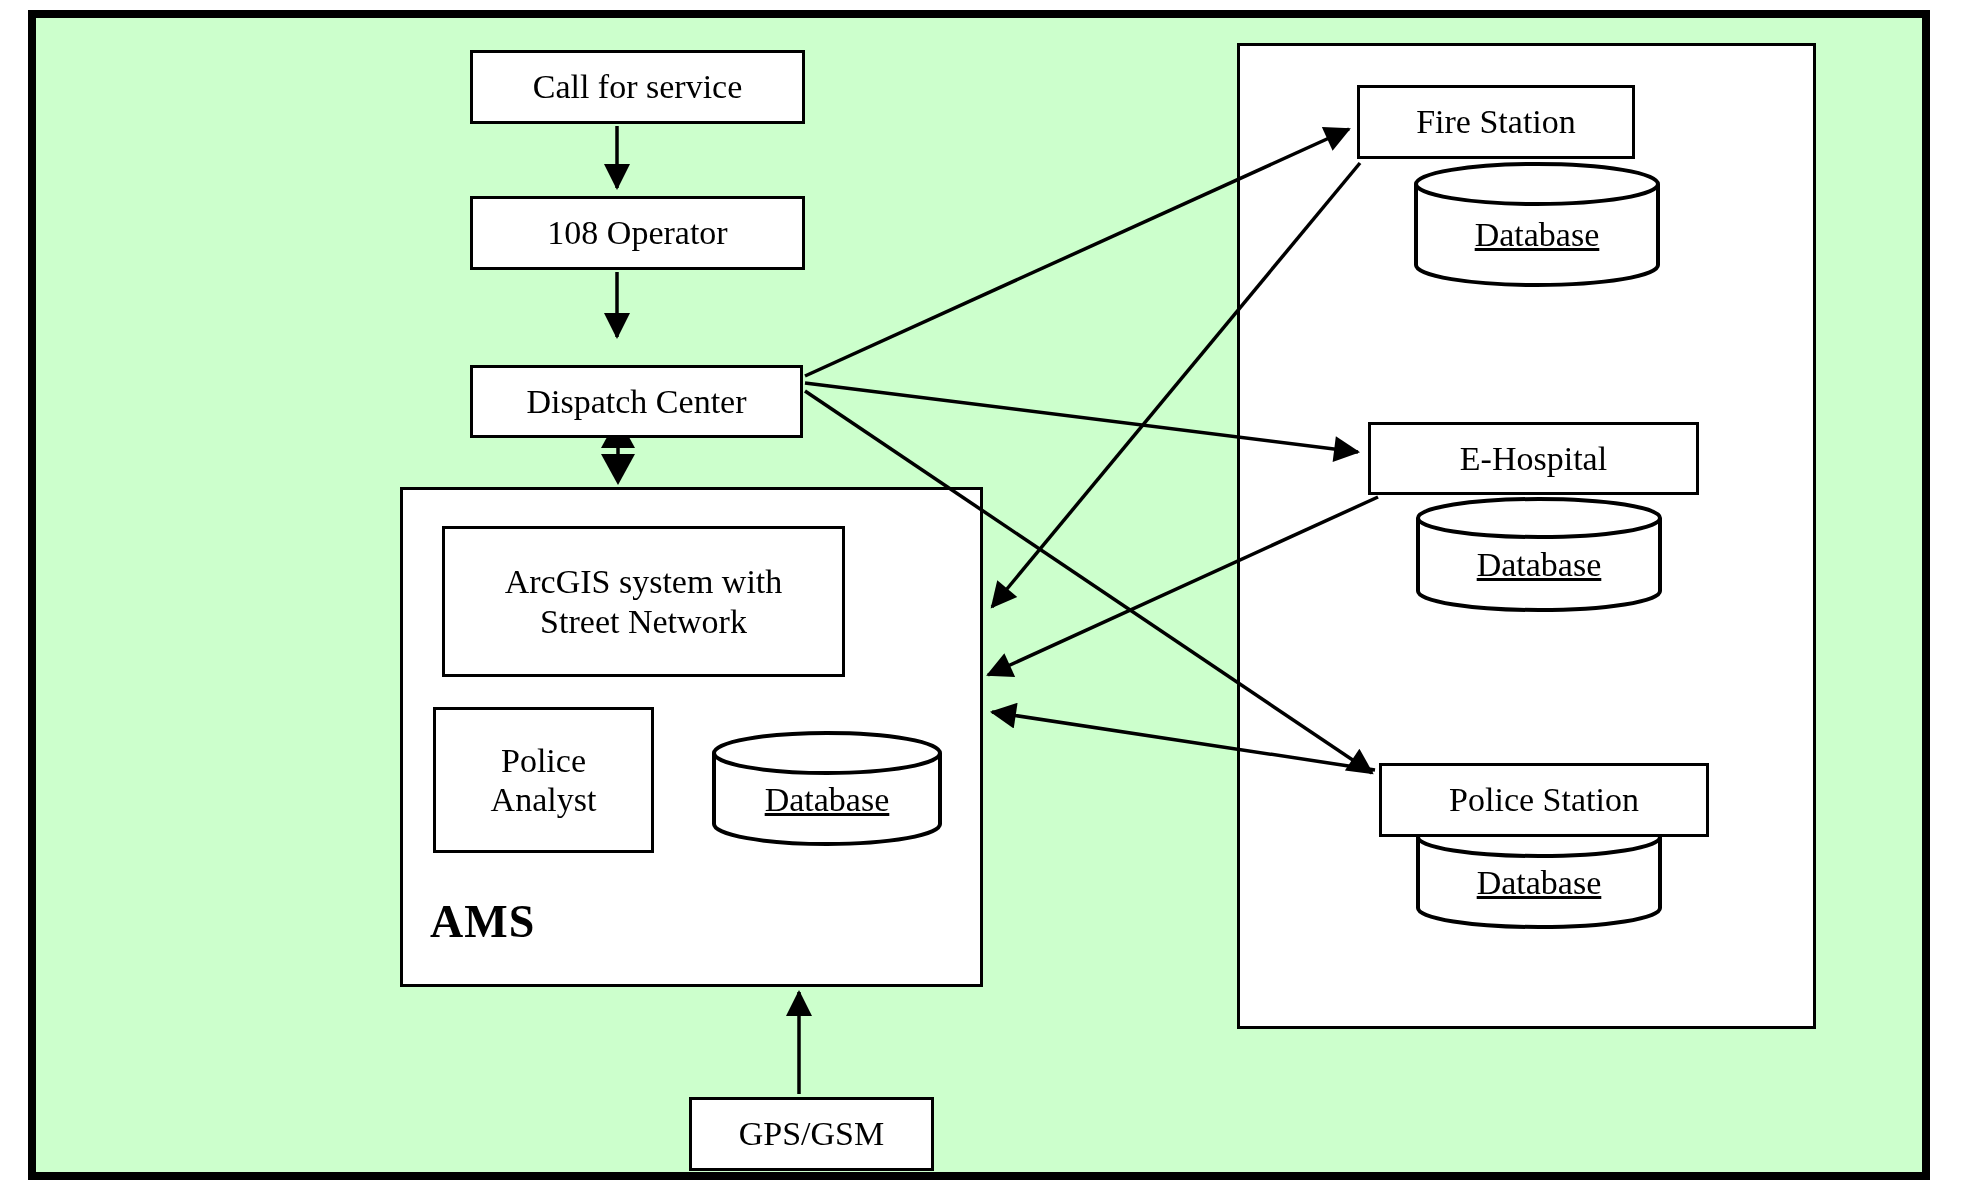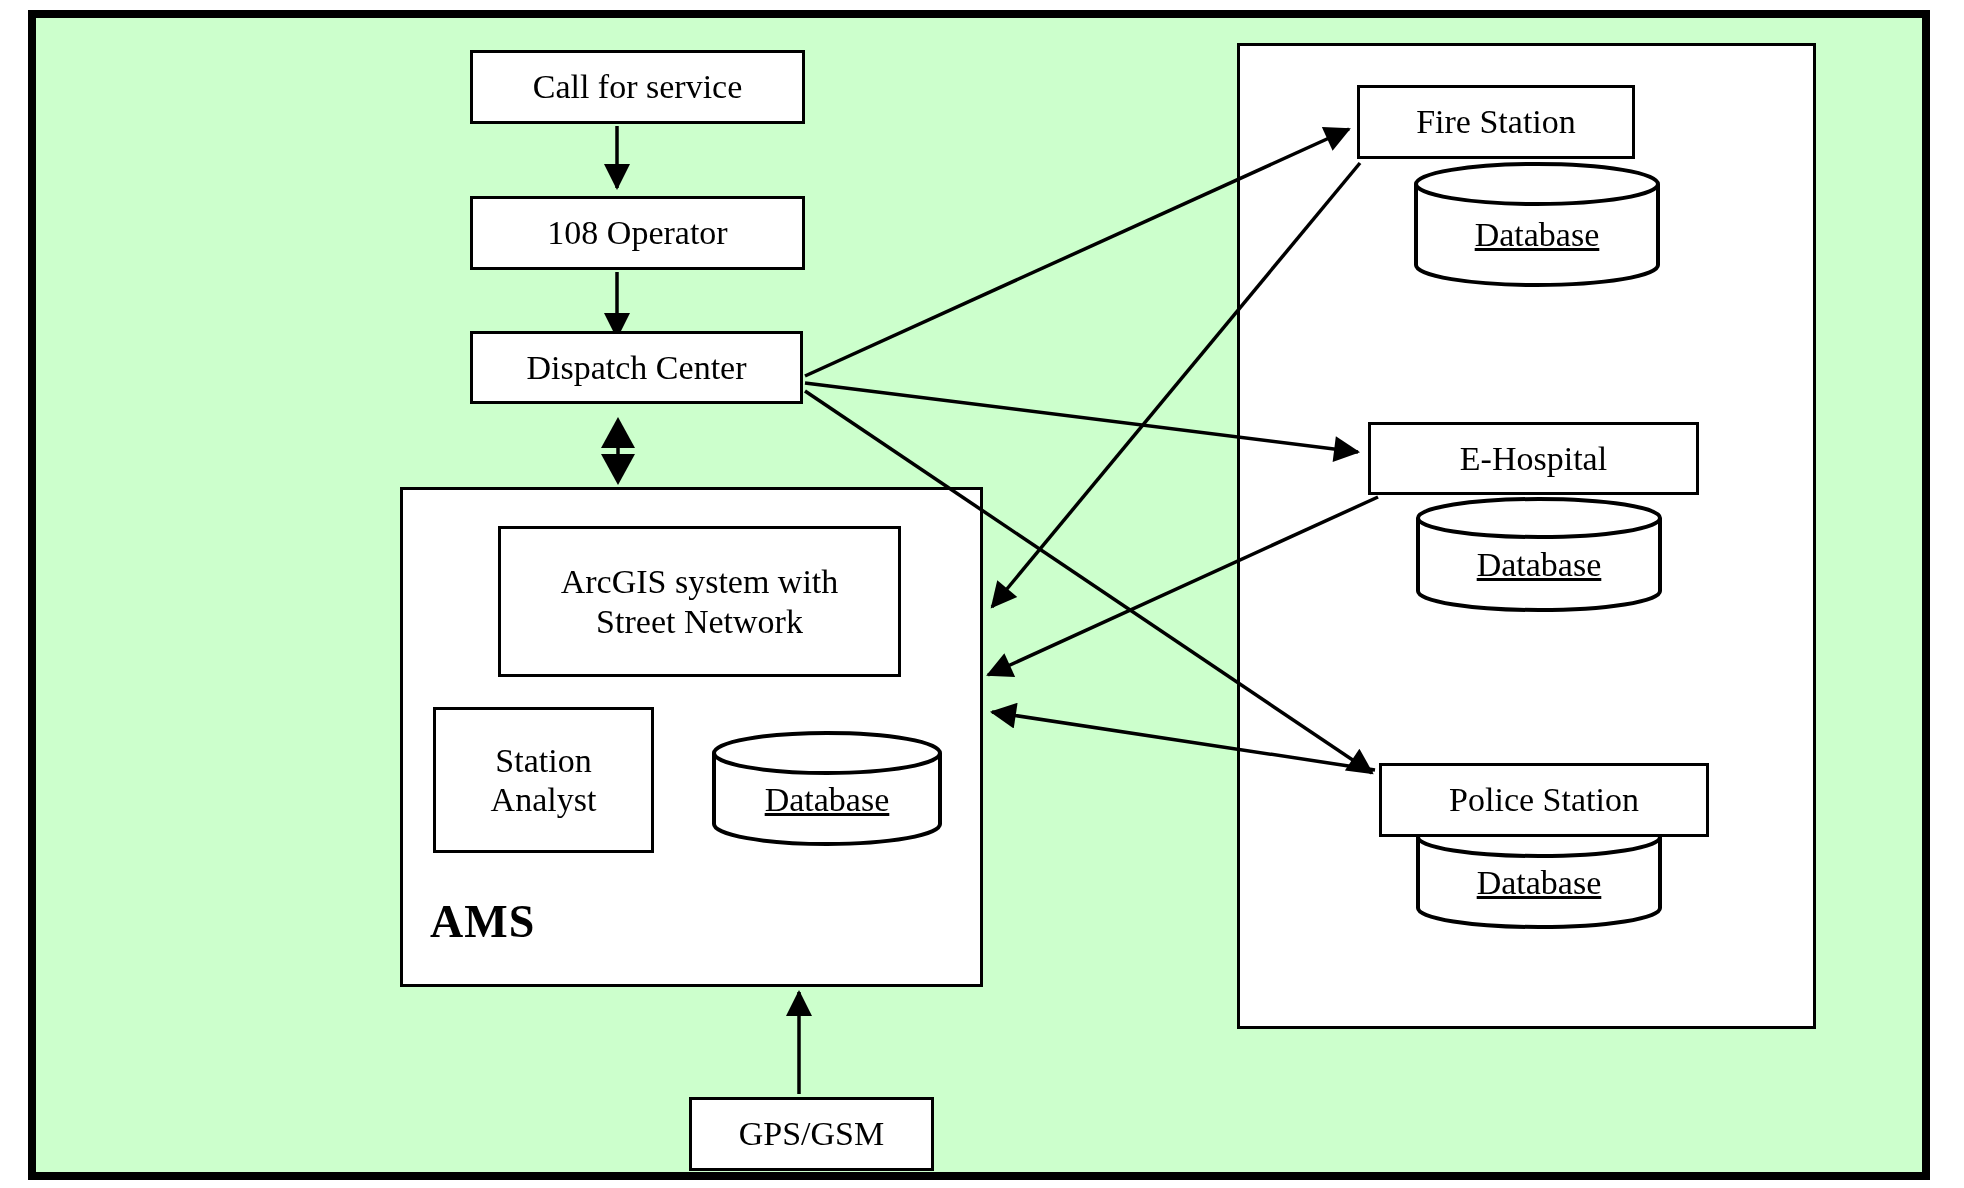--- a/index.html
+++ b/index.html
@@ -113,31 +113,31 @@
   </svg>
 
   <div class="box" style="left:470px;top:50px;width:335px;height:74px;">
     <span>Call for service</span>
   </div>
 
   <div class="box" style="left:470px;top:196px;width:335px;height:74px;">
     <span>108 Operator</span>
   </div>
 
-  <div class="box" style="left:470px;top:331px;width:333px;height:73px;">
+  <div class="box" style="left:470px;top:365px;width:333px;height:73px;">
     <span>Dispatch Center</span>
   </div>
 
-  <div class="box" style="left:498px;top:526px;width:403px;height:151px;align-items:center;">
+  <div class="box" style="left:442px;top:526px;width:403px;height:151px;align-items:center;">
     <span>ArcGIS system with</span>
     <span>Street Network</span>
   </div>
 
   <div class="box" style="left:433px;top:707px;width:221px;height:146px;">
-    <span>Station</span>
+    <span>Police</span>
     <span>Analyst</span>
   </div>
 
   <div id="ams-label">AMS</div>
 
   <div class="box" style="left:689px;top:1097px;width:245px;height:74px;">
     <span>GPS/GSM</span>
   </div>
 
   <div class="box" style="left:1357px;top:85px;width:278px;height:74px;">

